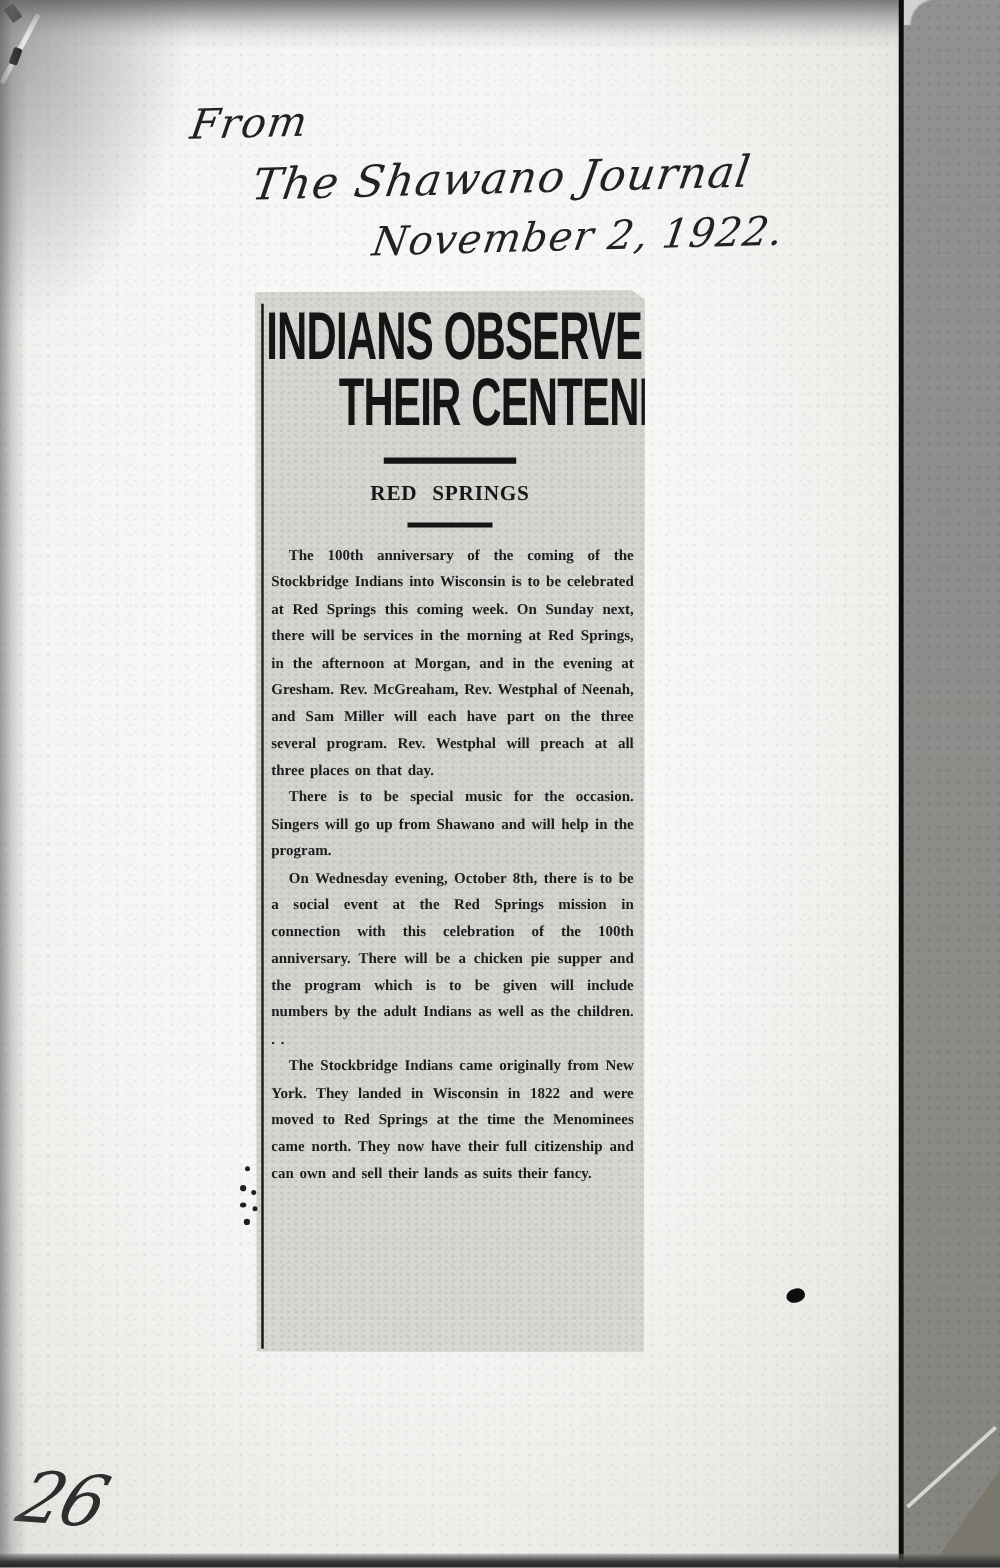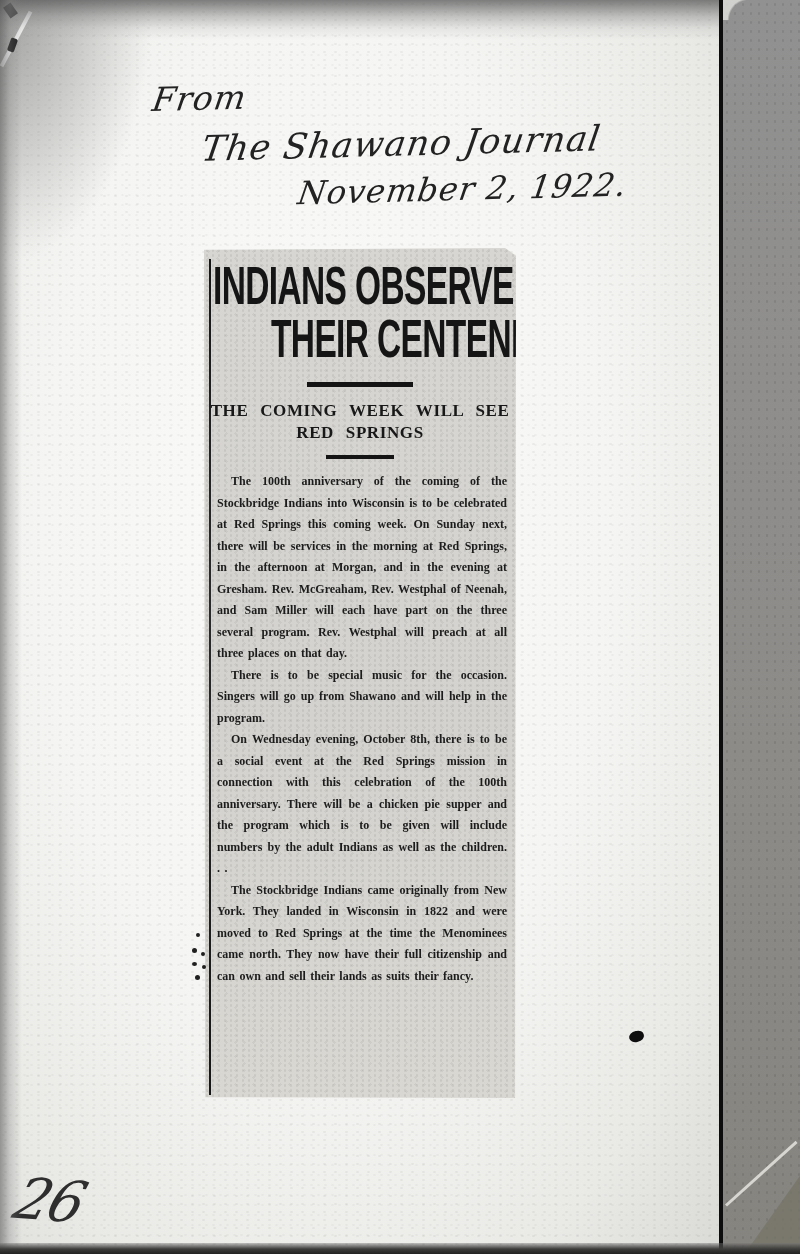--- a/index.html
+++ b/index.html
@@ -75,21 +75,21 @@
   .hw1{ left:150px; top:84px;  font-size:33px; }
   .hw2{ left:198px; top:134px; font-size:35px; }
   .hw3{ left:293px; top:182px; font-size:32px; }
   .page-number{
     position:absolute; left:16px; top:1168px;
     font-family:"DejaVu Serif", serif; font-style:italic; font-size:56px; color:#2e2e2e;
     transform:skewX(-14deg) rotate(4deg); letter-spacing:-2px;
   }
   
   .clipping{
-    position:absolute; left:204px; top:248px; width:312px; height:850px;
+    position:absolute; left:204px; top:232px; width:312px; height:850px;
     background:
       radial-gradient(circle, rgba(0,0,0,0.07) 1px, transparent 1.4px),
       radial-gradient(circle, rgba(40,40,40,0.06) 1px, transparent 1.2px),
       linear-gradient(180deg, #d7d6d2 0%, #d3d2ce 55%, #d8d7d2 100%);
     background-size:6px 5px, 9px 7px, 100% 100%;
     clip-path:polygon(0 0.2%, 96.5% 0, 100% 0.9%, 99.7% 100%, 0.4% 99.9%);
     color:#1b1b1b;
   }
   .col-rule{
     position:absolute; left:5px; top:11px; bottom:3px; width:2px;
@@ -150,21 +150,20 @@
       <div class="col-rule"></div>
 
       <div class="headline">
         <div class="hl-line hl1">INDIANS OBSERVE</div>
         <div class="hl-line hl2">THEIR CENTENNIAL</div>
       </div>
 
       <div class="divider thick"></div>
 
       <div class="subhead">
-        <div>THE COMING WEEK WILL SEE</div>
         <div>RED SPRINGS</div>
       </div>
 
       <div class="divider thin"></div>
 
       <div class="body-text">
         <p>The 100th anniversary of the coming of the Stockbridge Indians into Wisconsin is to be celebrated at Red Springs this coming week. On Sunday next, there will be services in the morning at Red Springs, in the afternoon at Morgan, and in the evening at Gresham. Rev. McGreaham, Rev. Westphal of Neenah, and Sam Miller will each have part on the three several program. Rev. Westphal will preach at all three places on that day.</p>
         <p>There is to be special music for the occasion. Singers will go up from Shawano and will help in the program.</p>
         <p>On Wednesday evening, October 8th, there is to be a social event at the Red Springs mission in connection with this celebration of the 100th anniversary. There will be a chicken pie supper and the program which is to be given will include numbers by the adult Indians as well as the children. . .</p>
         <p>The Stockbridge Indians came originally from New York. They landed in Wisconsin in 1822 and were moved to Red Springs at the time the Menominees came north. They now have their full citizenship and can own and sell their lands as suits their fancy.</p>

